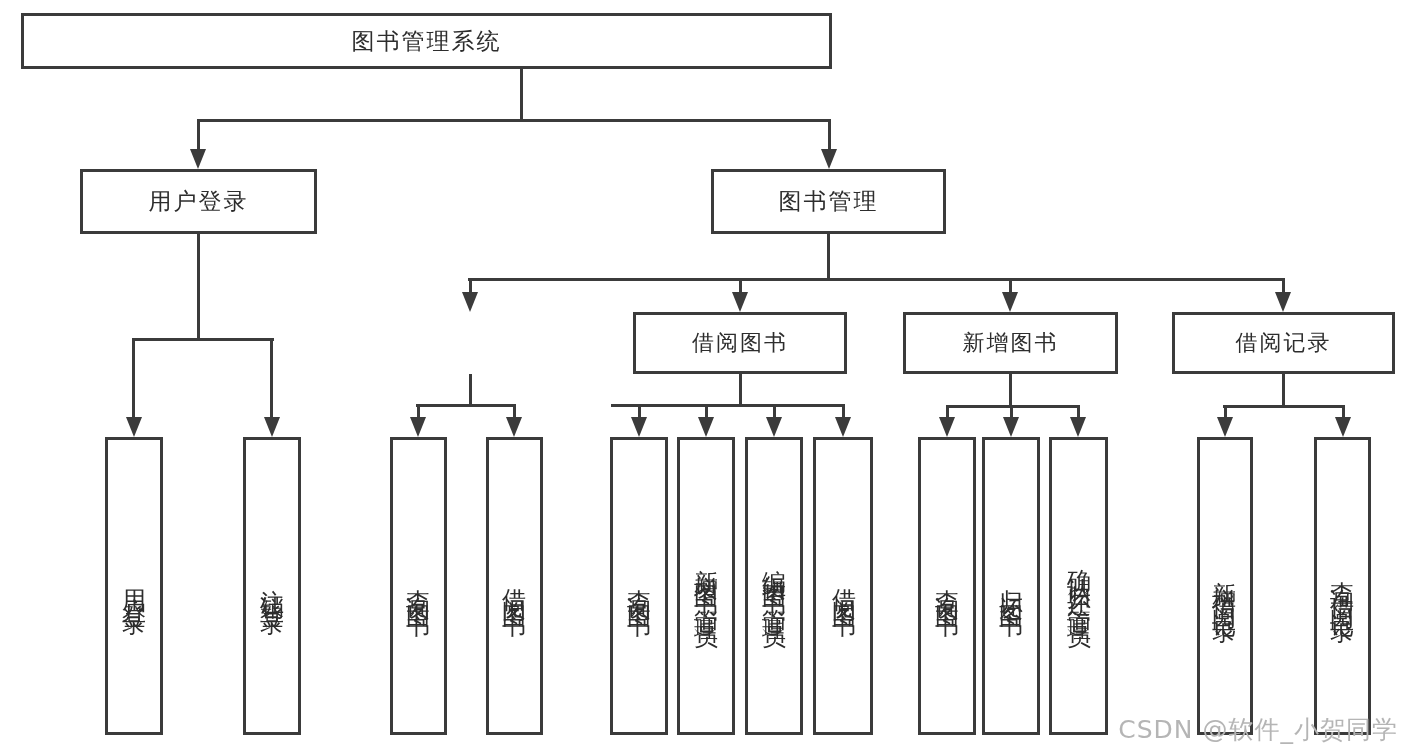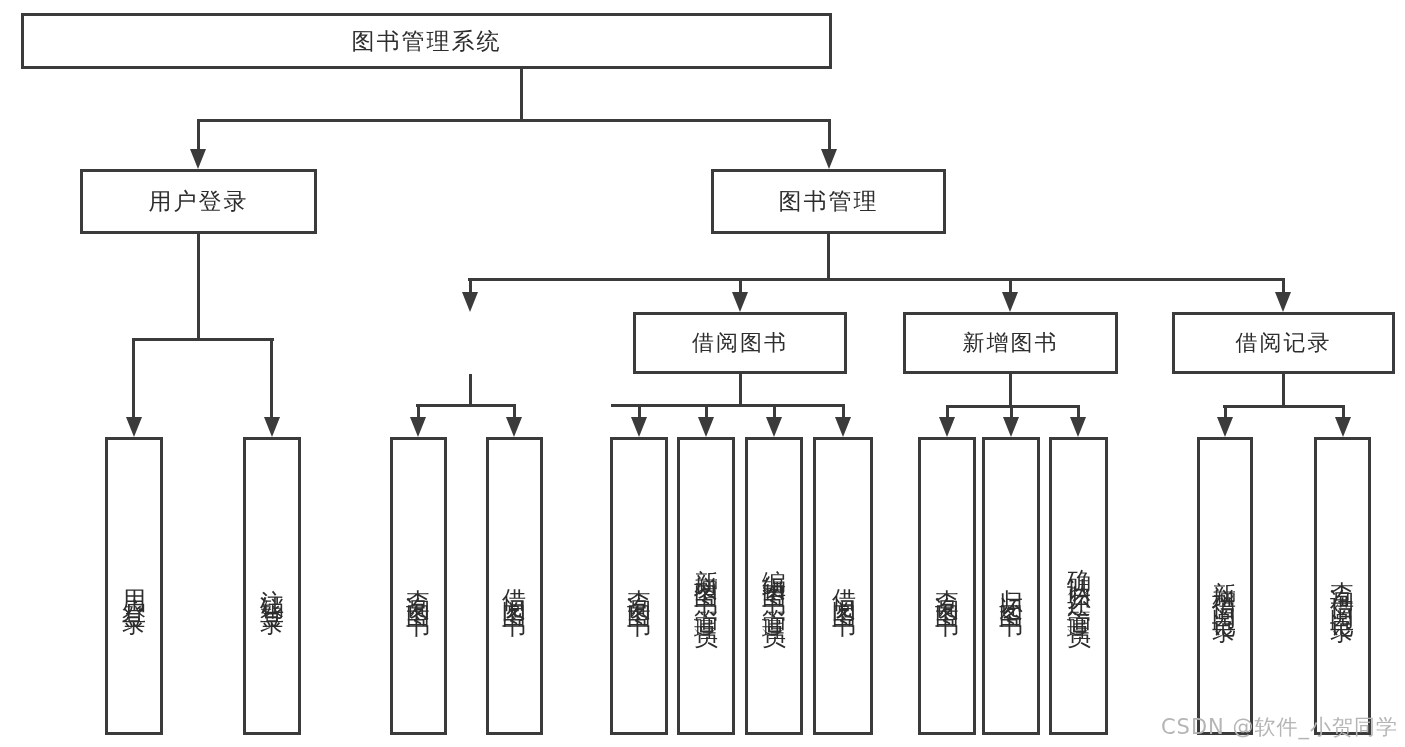--- a/index.html
+++ b/index.html
@@ -54,21 +54,21 @@
     text-align: center;
     font-size: 24px;
     letter-spacing: 8px;
     line-height: 52px;
     color: var(--text, #2d2d2d);
   }
   .watermark {
     position: absolute;
     top: 713px;
     right: 7px;
-    font-size: 21px;
+    font-size: 25px;
     letter-spacing: 1px;
     color: var(--watermark, #b5b5b5);
     z-index: 10;
     white-space: nowrap;
   }
 </style>
 </head>
 <body>
 
 <div id="canvas">

